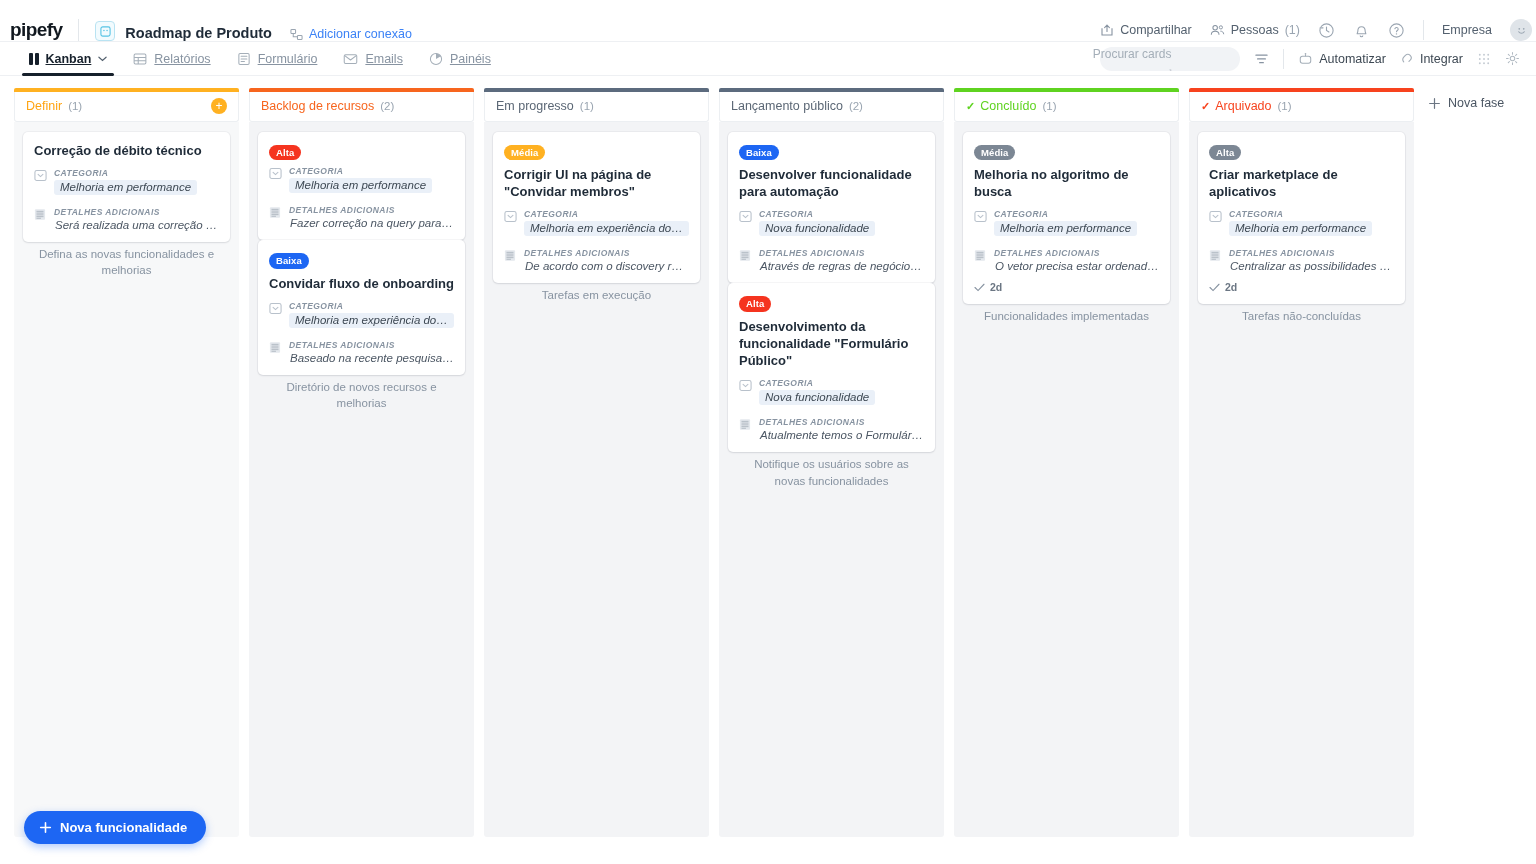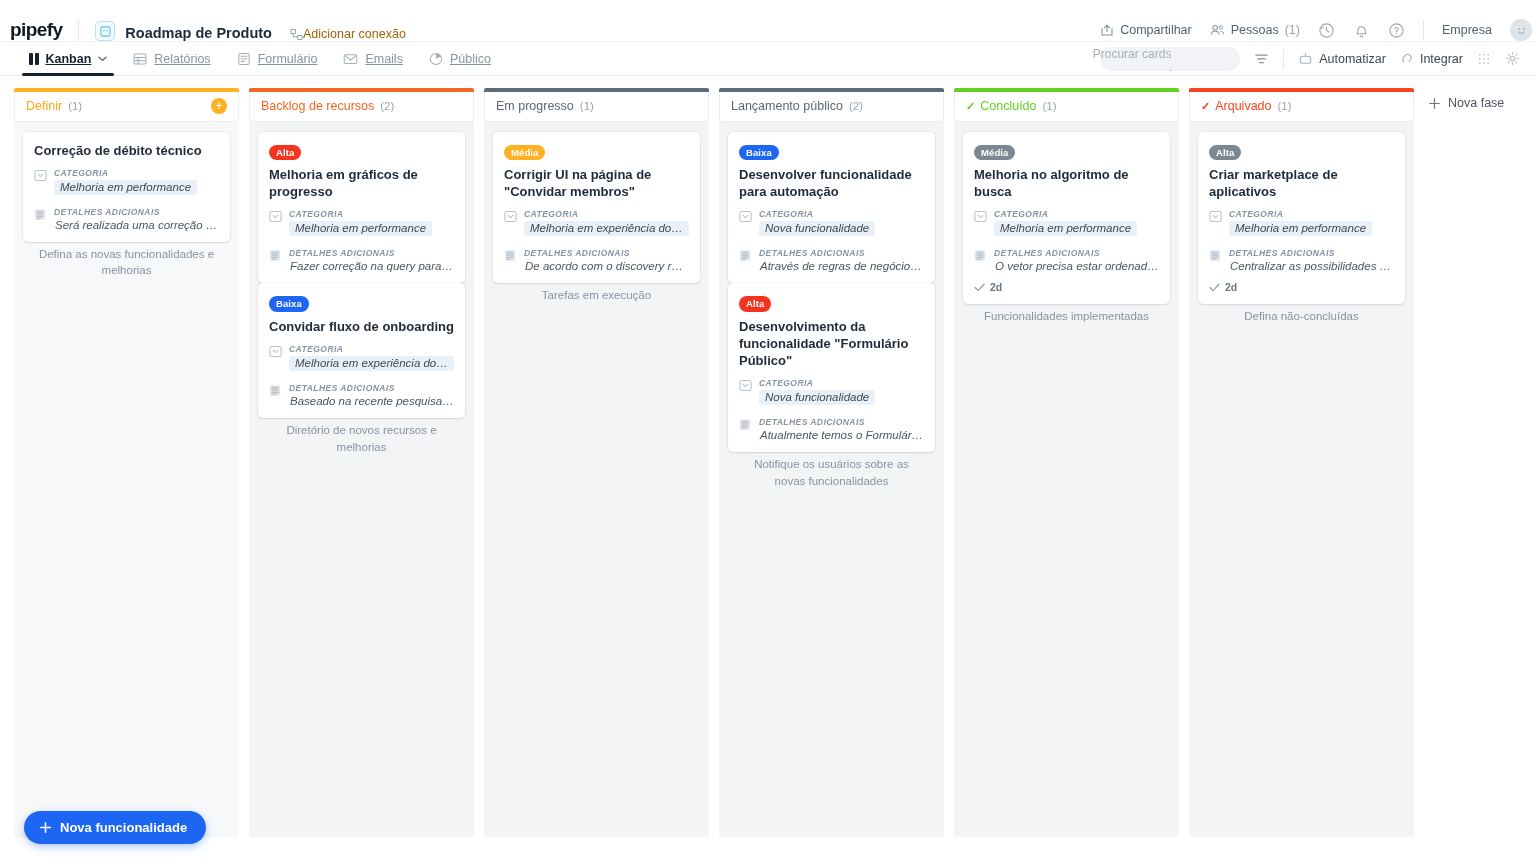--- a/index.html
+++ b/index.html
@@ -21,22 +21,22 @@
   .logo { font-size: 19px; font-weight: 700; letter-spacing: -0.6px; color: #11181f; margin-left: 6px; }
   .logo-divider { width: 1px; height: 22px; background: #e3e7eb; margin: 0 16px; }
   .pipe-icon {
     width: 20px; height: 20px; border-radius: 4px;
     border: 1.5px solid #b9e3f2; background: #f2fbfe;
     display: flex; align-items: center; justify-content: center;
     color: #57c3e4; font-size: 11px; margin-right: 10px;
   }
   .pipe-title { font-size: 14.5px; font-weight: 700; color: #1f2b38; }
   .add-conn {
-    display: flex; align-items: center; 
-    margin-left: 18px; font-size: 12.5px; color: #a16207; cursor: pointer;
+    display: flex; align-items: center; gap: 6px;
+    margin-left: 18px; font-size: 12.5px; color: #3b82f6; cursor: pointer;
   }
   .topbar-right { margin-left: auto; display: flex; align-items: center; gap: 18px; }
   .tb-item {
     display: flex; align-items: center; gap: 6px;
     font-size: 12.5px; color: #5b6personally; cursor: pointer; white-space: nowrap;
   }
   .tb-item { color: #54616f; }
   .tb-count { color: #9aa5b1; }
   .tb-divider { width: 1px; height: 20px; background: #e3e7eb; }
   .company-name { font-size: 12.5px; color: #54616f; }
@@ -272,21 +272,21 @@
         <rect x="1.3" y="3" width="13.4" height="9.4" rx="1.4" fill="none" stroke="#a4aeb8" stroke-width="1.1"></rect>
         <path d="M1.8 3.9L8 8.6l6.2-4.7" fill="none" stroke="#a4aeb8" stroke-width="1.1" stroke-linejoin="round"></path>
       </svg>
     <span>Emails</span>
   </div>
   <div class="nav-tab">
     <svg width="14" height="14" viewBox="0 0 15 15">
         <circle cx="7.5" cy="7.5" r="6" fill="none" stroke="#a4aeb8" stroke-width="1.1"></circle>
         <path d="M7.5 7.5V1.5a6 6 0 0 1 5.2 3z" fill="#a4aeb8"></path>
       </svg>
-    <span>Público</span>
+    <span>Painéis</span>
   </div>
 
   <div class="subnav-right">
     <div class="searchbox">
       <input type="text" placeholder="Procurar cards" style="">
       <svg width="13" height="13" viewBox="0 0 14 14">
           <circle cx="6" cy="6" r="4.3" fill="none" stroke="#6b7683" stroke-width="1.25"></circle>
           <path d="M9.3 9.3l3.2 3.2" stroke="#6b7683" stroke-width="1.25" stroke-linecap="round"></path>
         </svg>
     </div>
@@ -384,21 +384,20 @@
     <div class="col-head">
 
       <span class="col-name" style="color:#f7651e">Backlog de recursos</span>
       <span class="col-count">(2)</span>
 
     </div>
     <div class="col-body">
 
     <div class="card">
       <div class="badge alta">Alta</div>
-      <div class="card-title">Melhoria em gráficos de progresso</div>
       <div class="field">
         <span class="f-icon">
               <svg width="13" height="13" viewBox="0 0 14 14">
                 <rect x="1" y="1.6" width="12" height="10.8" rx="2" fill="none" stroke="#b8c1cb" stroke-width="1.15"></rect>
                 <path d="M4.4 5.8L7 8.2l2.6-2.4" fill="none" stroke="#b8c1cb" stroke-width="1.15" stroke-linecap="round"></path>
               </svg>
             </span>
         <div class="f-body">
           <div class="f-label">CATEGORIA</div>
           <span class="f-chip">Melhoria em performance</span>
@@ -661,21 +660,21 @@
           <div class="f-text">Centralizar as possibilidades de a...</div>
         </div>
       </div>
       <div class="card-meta">
           <svg width="11" height="9" viewBox="0 0 12 10">
               <path d="M1 5l3.4 3.4L11 1.4" fill="none" stroke="#8793a1" stroke-width="1.25" stroke-linecap="round"></path>
             </svg>
           <span>2d</span>
         </div>
     </div>
-      <div class="col-footer">Defina não-concluídas</div>
+      <div class="col-footer">Tarefas não-concluídas</div>
     </div>
     </div>
     <div class="newphase">
       <svg width="13" height="13" viewBox="0 0 14 14">
         <path d="M7 1.8v10.4M1.8 7h10.4" stroke="#6b7683" stroke-width="1.3" stroke-linecap="round"></path>
       </svg>
   <span>Nova fase</span>
     </div>
   </div>
 

